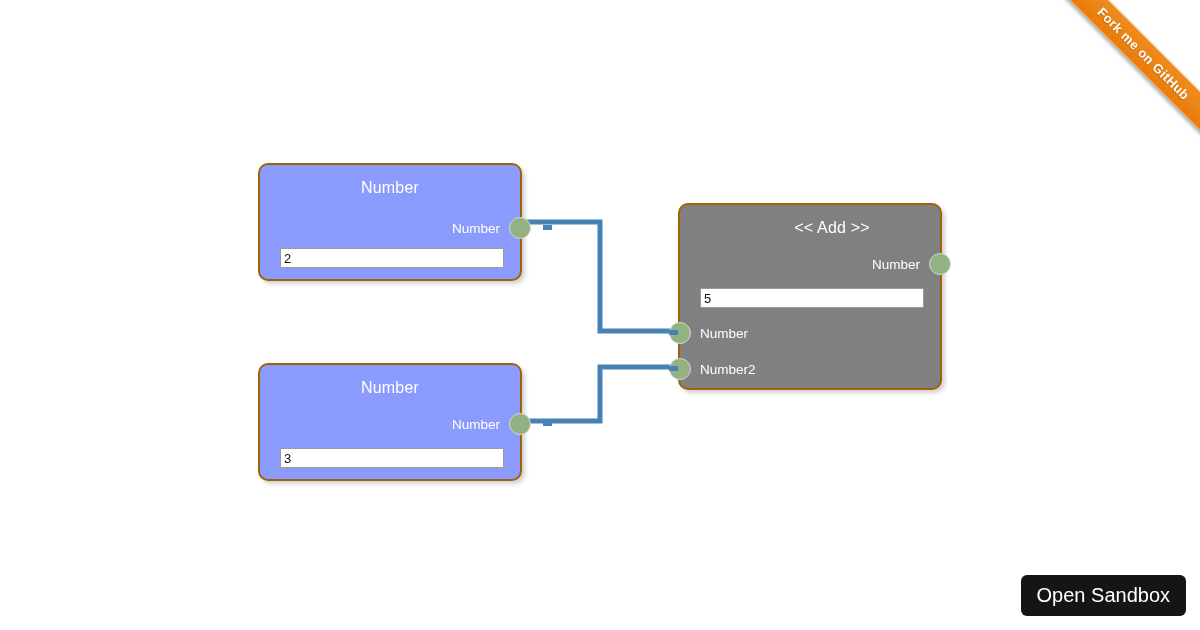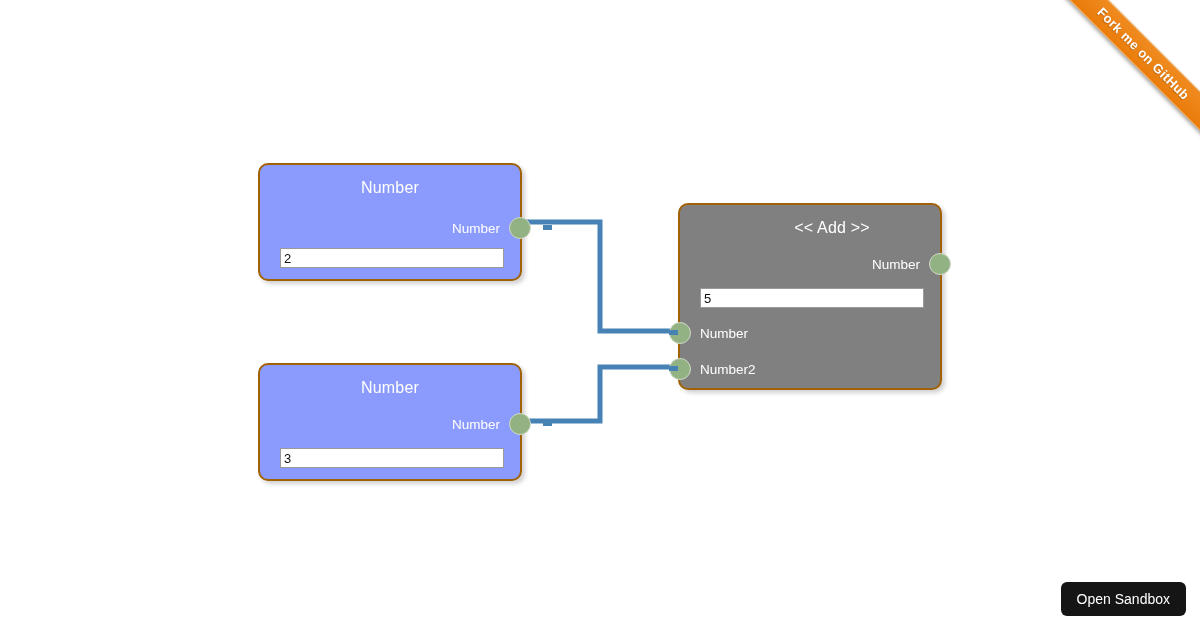--- a/index.html
+++ b/index.html
@@ -148,21 +148,21 @@
     cursor: pointer;
   }
 
   
   #sandbox-btn {
     position: absolute;
     right: 14px;
     bottom: 14px;
     background: #151515;
     color: #ffffff;
-    font-size: 14px;
+    font-size: 20px;
     padding: 9px 16px;
     border-radius: 6px;
     border: none;
     cursor: pointer;
     font-family: "Liberation Sans", sans-serif;
     white-space: nowrap;
   }
 </style>
 </head>
 <body>

